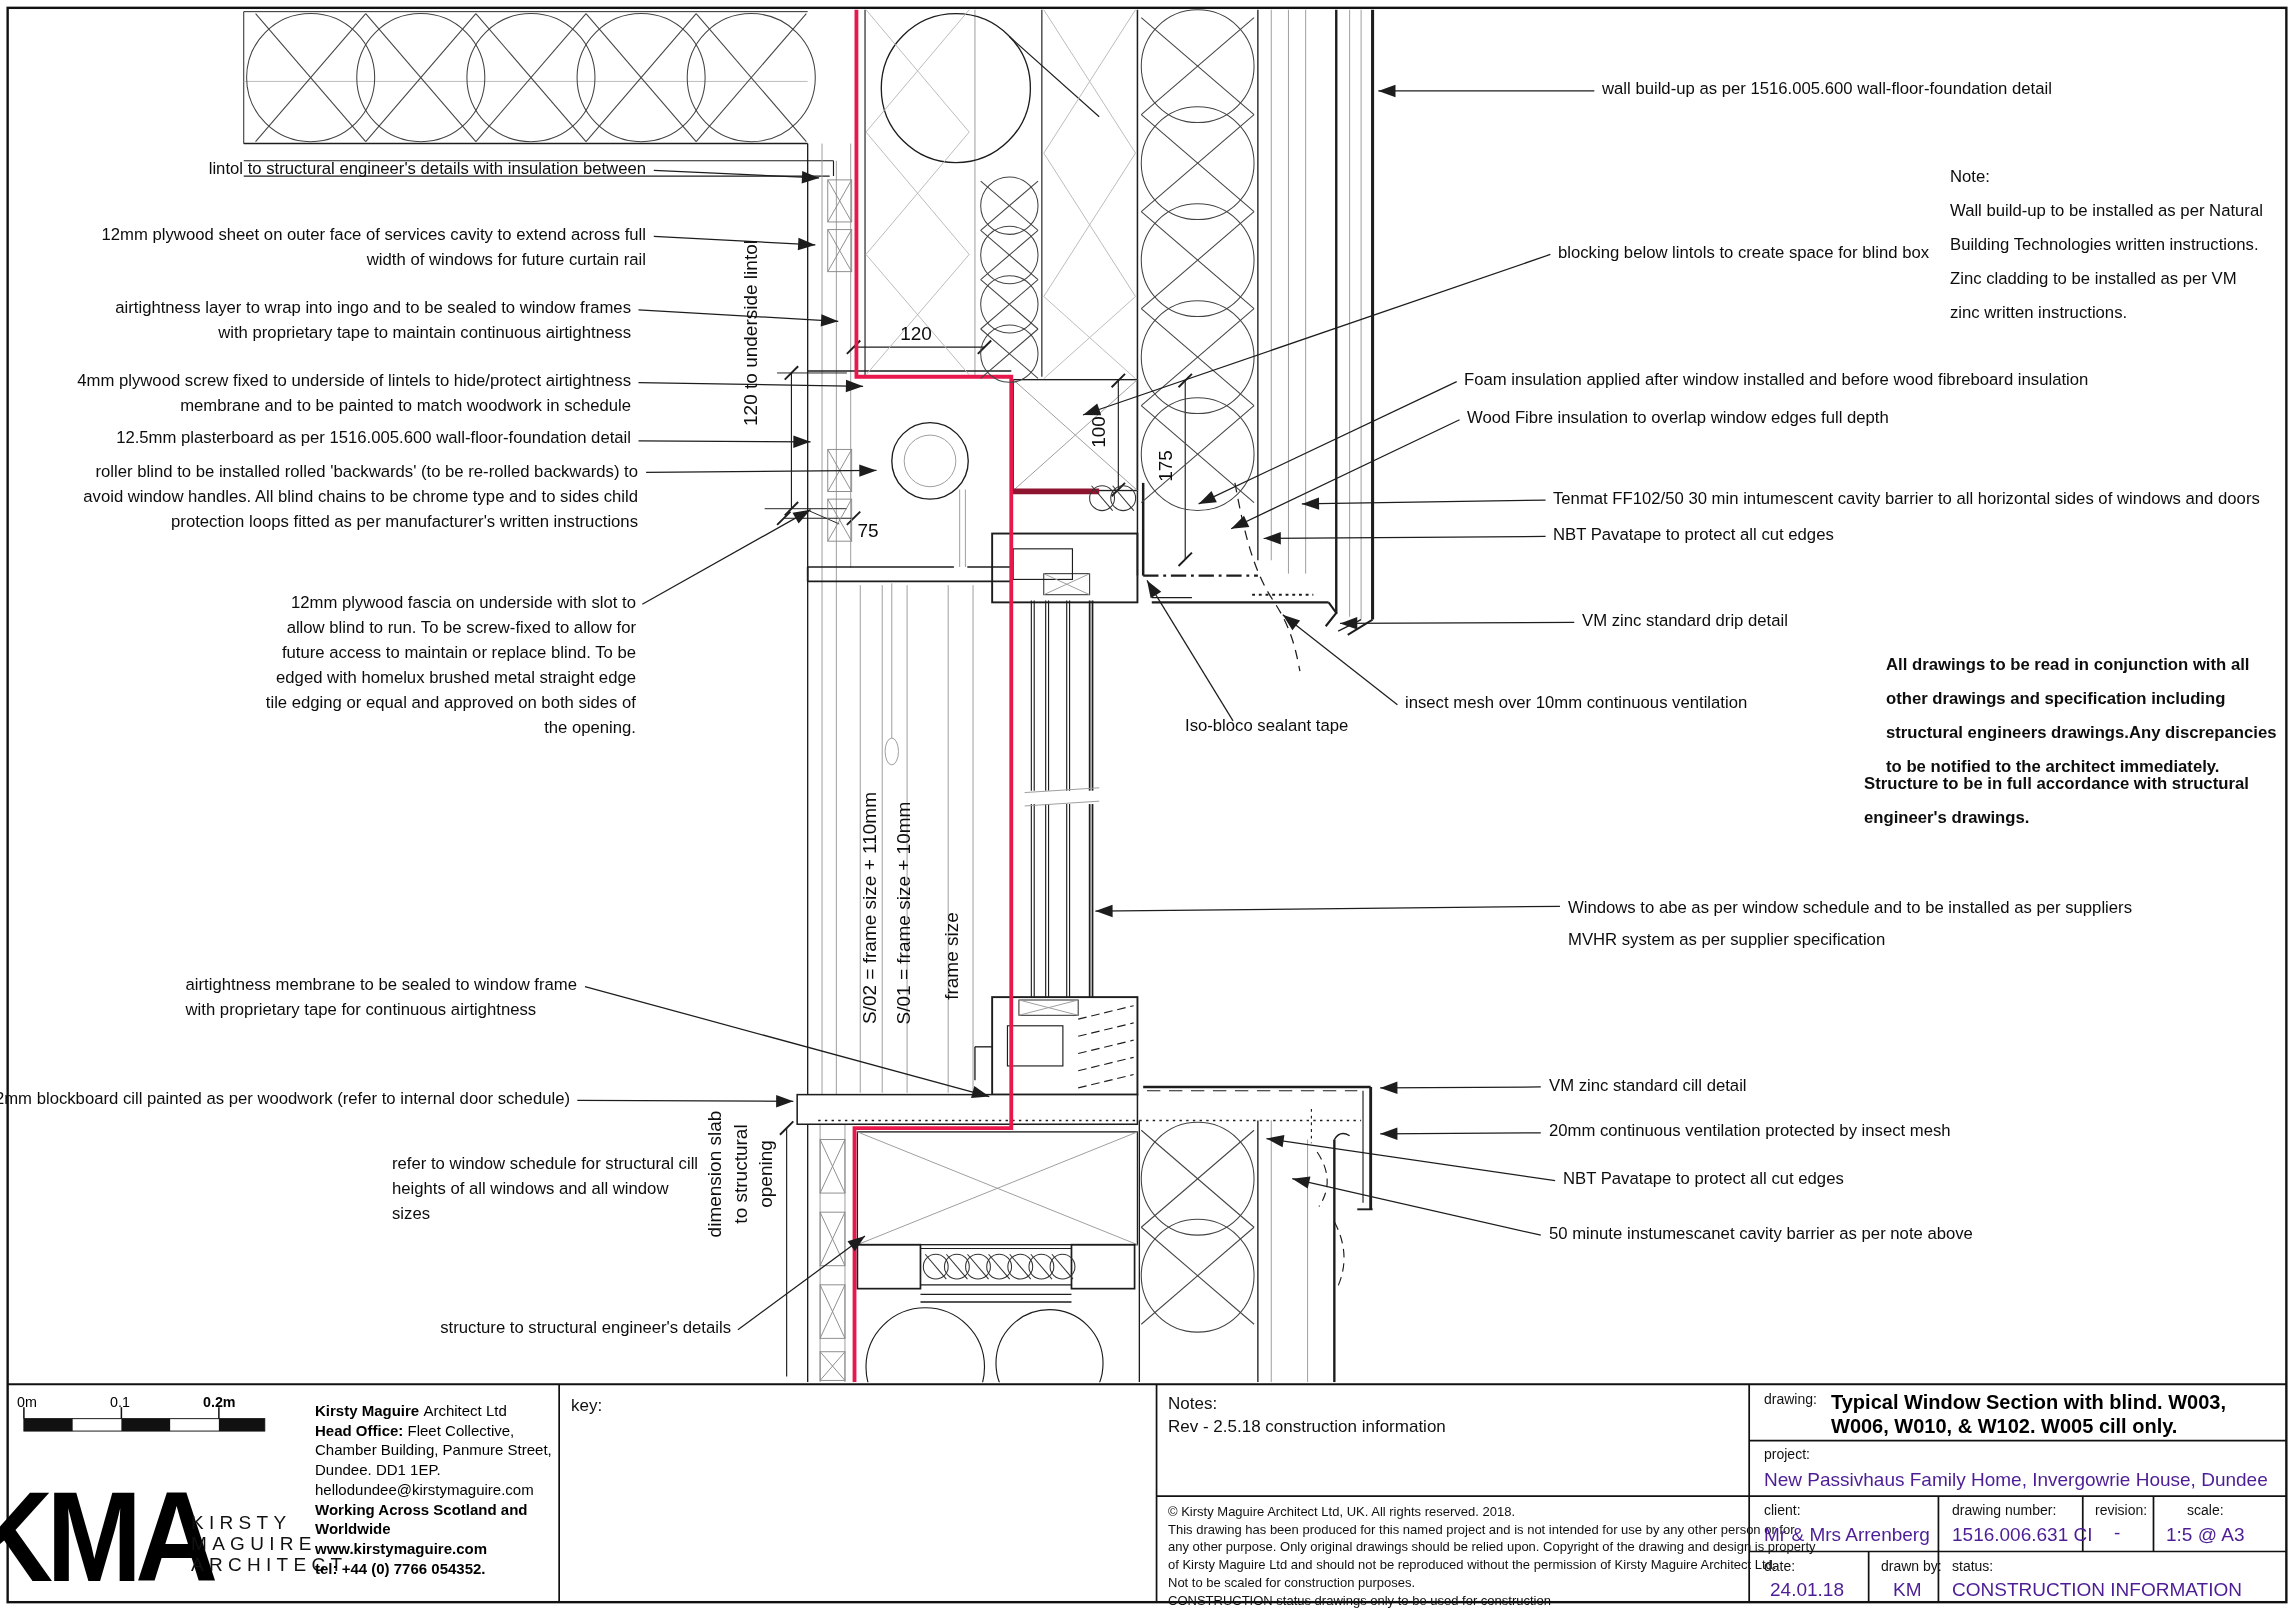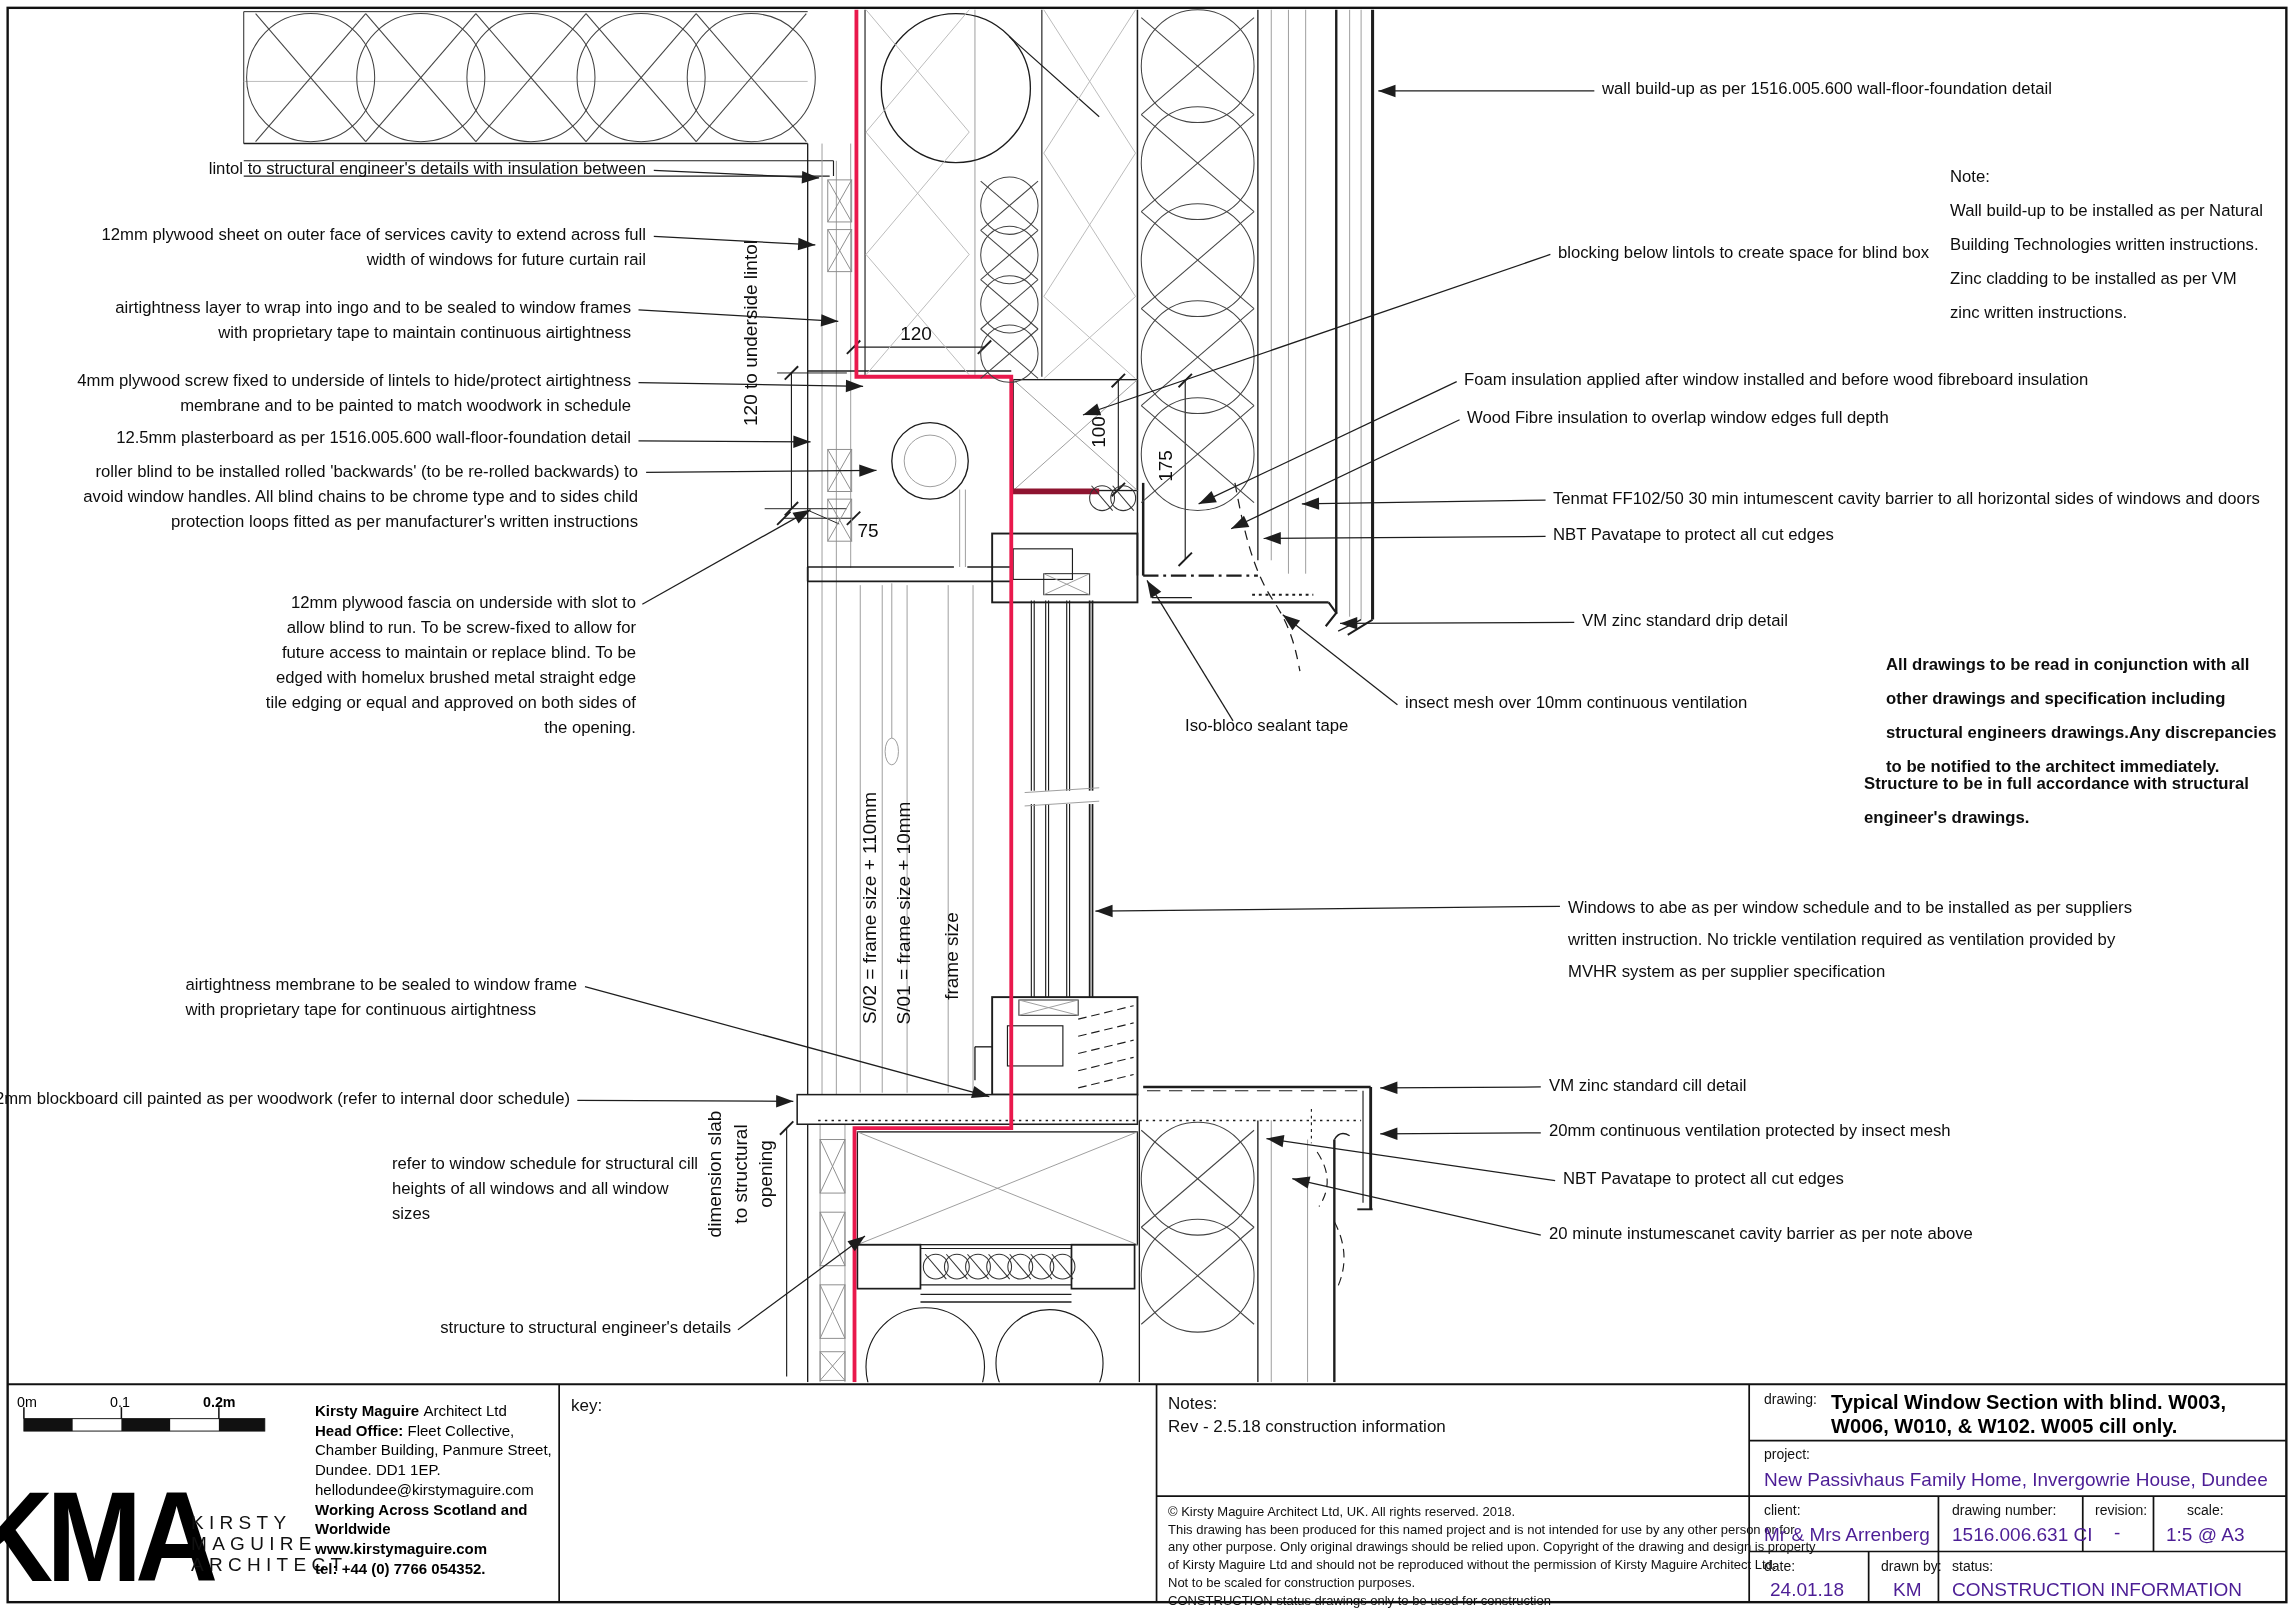--- a/index.html
+++ b/index.html
@@ -474,34 +474,33 @@
         <div>engineer's drawings.</div>
       </div>
       <div class="anno" style="left: 1405px; top: 690px; line-height: 25px;">
         <div>insect mesh over 10mm continuous ventilation</div>
       </div>
       <div class="anno" style="left: 1185px; top: 713px; line-height: 25px;">
         <div>Iso-bloco sealant tape</div>
       </div>
       <div class="anno" style="left: 1568px; top: 892px; line-height: 32px;">
         <div>Windows to abe as per window schedule and to be installed as per suppliers</div>
-        <div>written instruction. No trickle ventilation required as ventilation provided by</div>
         <div>MVHR system as per supplier specification</div>
       </div>
       <div class="anno" style="left: 1549px; top: 1073px; line-height: 25px;">
         <div>VM zinc standard cill detail</div>
       </div>
       <div class="anno" style="left: 1549px; top: 1118px; line-height: 25px;">
         <div>20mm continuous ventilation protected by insect mesh</div>
       </div>
       <div class="anno" style="left: 1563px; top: 1166px; line-height: 25px;">
         <div>NBT Pavatape to protect all cut edges</div>
       </div>
       <div class="anno" style="left: 1549px; top: 1221px; line-height: 25px;">
-        <div>20 minute instumescanet cavity barrier as per note above</div>
+        <div>50 minute instumescanet cavity barrier as per note above</div>
       </div>
       <div class="dim" style="left: 916px; top: 334px; transform: translate(-50%, -50%) rotate(0deg);">120</div>
       <div class="dim" style="left: 1099px; top: 432px; transform: translate(-50%, -50%) rotate(-90deg);">100</div>
       <div class="dim" style="left: 1166px; top: 466px; transform: translate(-50%, -50%) rotate(-90deg);">175</div>
       <div class="dim" style="left: 868px; top: 531px; transform: translate(-50%, -50%) rotate(0deg);">75</div>
       <div class="dim" style="left: 751px; top: 333px; transform: translate(-50%, -50%) rotate(-90deg);">120 to underside lintol</div>
       <div class="dim" style="left: 870px; top: 908px; transform: translate(-50%, -50%) rotate(-90deg);">S/02 = frame size + 110mm</div>
       <div class="dim" style="left: 904px; top: 913px; transform: translate(-50%, -50%) rotate(-90deg);">S/01 = frame size + 10mm</div>
       <div class="dim" style="left: 952px; top: 956px; transform: translate(-50%, -50%) rotate(-90deg);">frame size</div>
       <div class="dim" style="left: 715px; top: 1174px; transform: translate(-50%, -50%) rotate(-90deg);">dimension slab</div>

